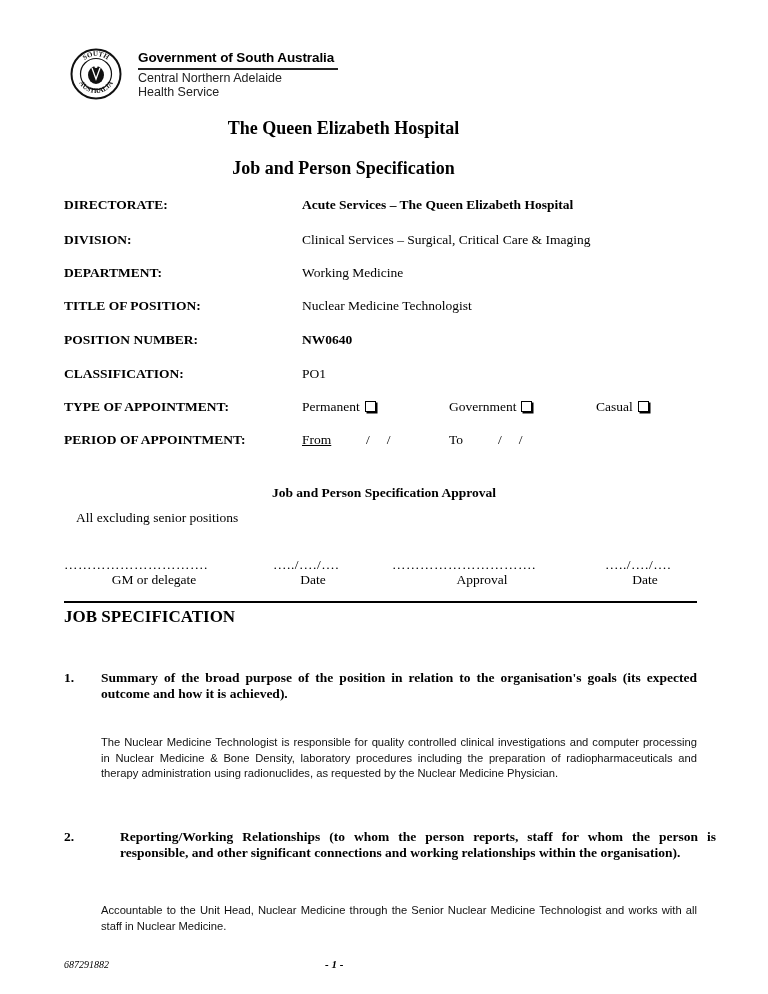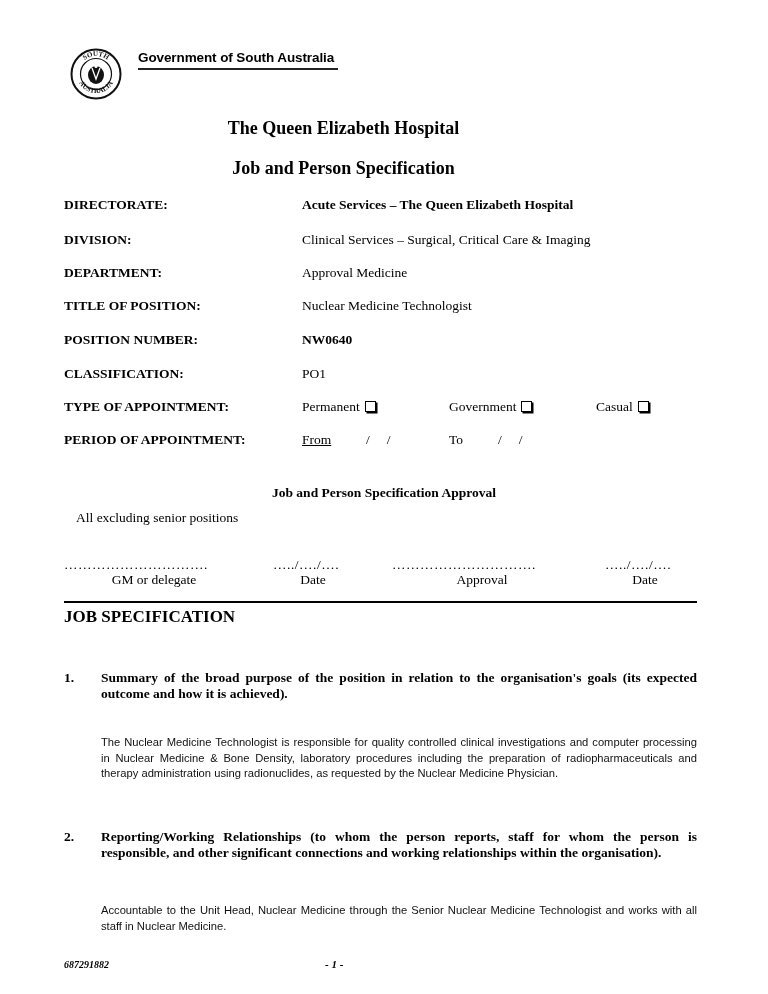--- a/index.html
+++ b/index.html
@@ -16,21 +16,21 @@
   .bold { font-weight: bold; }
   .chk { display: inline-block; width: 9px; height: 9px; border: 1.3px solid #000; box-shadow: 1.5px 1.5px 0 #000; margin-left: 5px; vertical-align: -1px; }
   .txt { font-size: 13.5px; white-space: nowrap; }
   .sig-dots { font-size: 13.5px; white-space: nowrap; letter-spacing: 0.5px; }
   .sig-lbl { font-size: 13.5px; text-align: center; }
   .hr { left: 64px; width: 633px; height: 1.5px; background: #000; top: 601px; }
   .sec-title { left: 64px; top: 607px; font-weight: bold; font-size: 17px; }
   .q-num { font-weight: bold; font-size: 13.5px; left: 64px; }
   .q-text { left: 101px; width: 596px; font-weight: bold; font-size: 13.5px; line-height: 16px; text-align: justify; }
   .p-text { left: 101px; width: 596px; font-family: "Liberation Sans", sans-serif; font-size: 11.2px; line-height: 15.6px; text-align: justify; color: #111; }
-  .footer-id { left: 64px; top: 959px; font-style: italic; font-weight: bold; font-size: 10px; }
+  .footer-id { left: 64px; top: 959px; font-style: italic; font-weight: normal; font-size: 10px; }
   .footer-pg { left: 325px; top: 958px; font-style: italic; font-weight: bold; font-size: 11px; }
 </style>
 </head>
 <body>
 
 <div class="abs logo-wrap">
   <svg class="seal" viewBox="0 0 52 52">
     <circle cx="26" cy="26" r="24.5" fill="#fff" stroke="#111" stroke-width="2"></circle>
     <circle cx="26" cy="26" r="15.5" fill="#fff" stroke="#111" stroke-width="1.2"></circle>
     <defs>
@@ -42,33 +42,37 @@
     </text>
     <text font-family="Liberation Serif, serif" font-size="7" font-weight="bold" fill="#111">
       <textPath href="#arcBot" startOffset="50%" text-anchor="middle">AUSTRALIA</textPath>
     </text>
     <ellipse cx="26" cy="27" rx="8" ry="9" fill="#111"></ellipse>
     <path d="M22 20 L26 31 L30 20" stroke="#fff" stroke-width="1.3" fill="none"></path>
     <circle cx="26" cy="18.5" r="1.6" fill="#fff"></circle>
   </svg>
   <div class="gov-title">Government of South Australia</div>
   <div class="gov-rule"></div>
+  <div class="gov-sub">
+    <div>Central Northern Adelaide</div>
+    <div>Health Service</div>
+  </div>
 </div>
 
 <div class="abs h-center" style="top:118px;">The Queen Elizabeth Hospital</div>
 <div class="abs h-center" style="top:158px;">Job and Person Specification</div>
 
 <div class="abs row-label" style="top:197px;">DIRECTORATE:</div>
 <div class="abs row-value bold" style="top:197px;">Acute Services – The Queen Elizabeth Hospital</div>
 
 <div class="abs row-label" style="top:232px;">DIVISION:</div>
 <div class="abs row-value" style="top:232px;">Clinical Services – Surgical, Critical Care &amp; Imaging</div>
 
 <div class="abs row-label" style="top:265px;">DEPARTMENT:</div>
-<div class="abs row-value" style="top:265px;">Approval Medicine</div>
+<div class="abs row-value" style="top:265px;">Working Medicine</div>
 
 <div class="abs row-label" style="top:298px;">TITLE OF POSITION:</div>
 <div class="abs row-value" style="top:298px;">Nuclear Medicine Technologist</div>
 
 <div class="abs row-label" style="top:332px;">POSITION NUMBER:</div>
 <div class="abs row-value bold" style="top:332px;">NW0640</div>
 
 <div class="abs row-label" style="top:366px;">CLASSIFICATION:</div>
 <div class="abs row-value" style="top:366px;">PO1</div>
 
@@ -104,17 +108,17 @@
 
 <div class="abs hr"></div>
 
 <div class="abs sec-title">JOB SPECIFICATION</div>
 
 <div class="abs q-num" style="top:670px;">1.</div>
 <div class="abs q-text" style="top:670px;">Summary of the broad purpose of the position in relation to the organisation's goals (its expected outcome and how it is achieved).</div>
 <div class="abs p-text" style="top:735px;">The Nuclear Medicine Technologist is responsible for quality controlled clinical investigations and computer processing in Nuclear Medicine &amp; Bone Density, laboratory procedures including the preparation of radiopharmaceuticals and therapy administration using radionuclides, as requested by the Nuclear Medicine Physician.</div>
 
 <div class="abs q-num" style="top:829px;">2.</div>
-<div class="abs q-text" style="top:829px;">Reporting/Working Relationships (to whom the person reports, staff for whom the person is responsible, and other significant connections and working relationships within the organisation).</div>
+<div class="abs q-text" style="top:829px;margin-left:19px;">Reporting/Working Relationships (to whom the person reports, staff for whom the person is responsible, and other significant connections and working relationships within the organisation).</div>
 <div class="abs p-text" style="top:903px;">Accountable to the Unit Head, Nuclear Medicine through the Senior Nuclear Medicine Technologist and works with all staff in Nuclear Medicine.</div>
 
 <div class="abs footer-id">687291882</div>
 <div class="abs footer-pg">- 1 -</div>
 
 </body></html>

